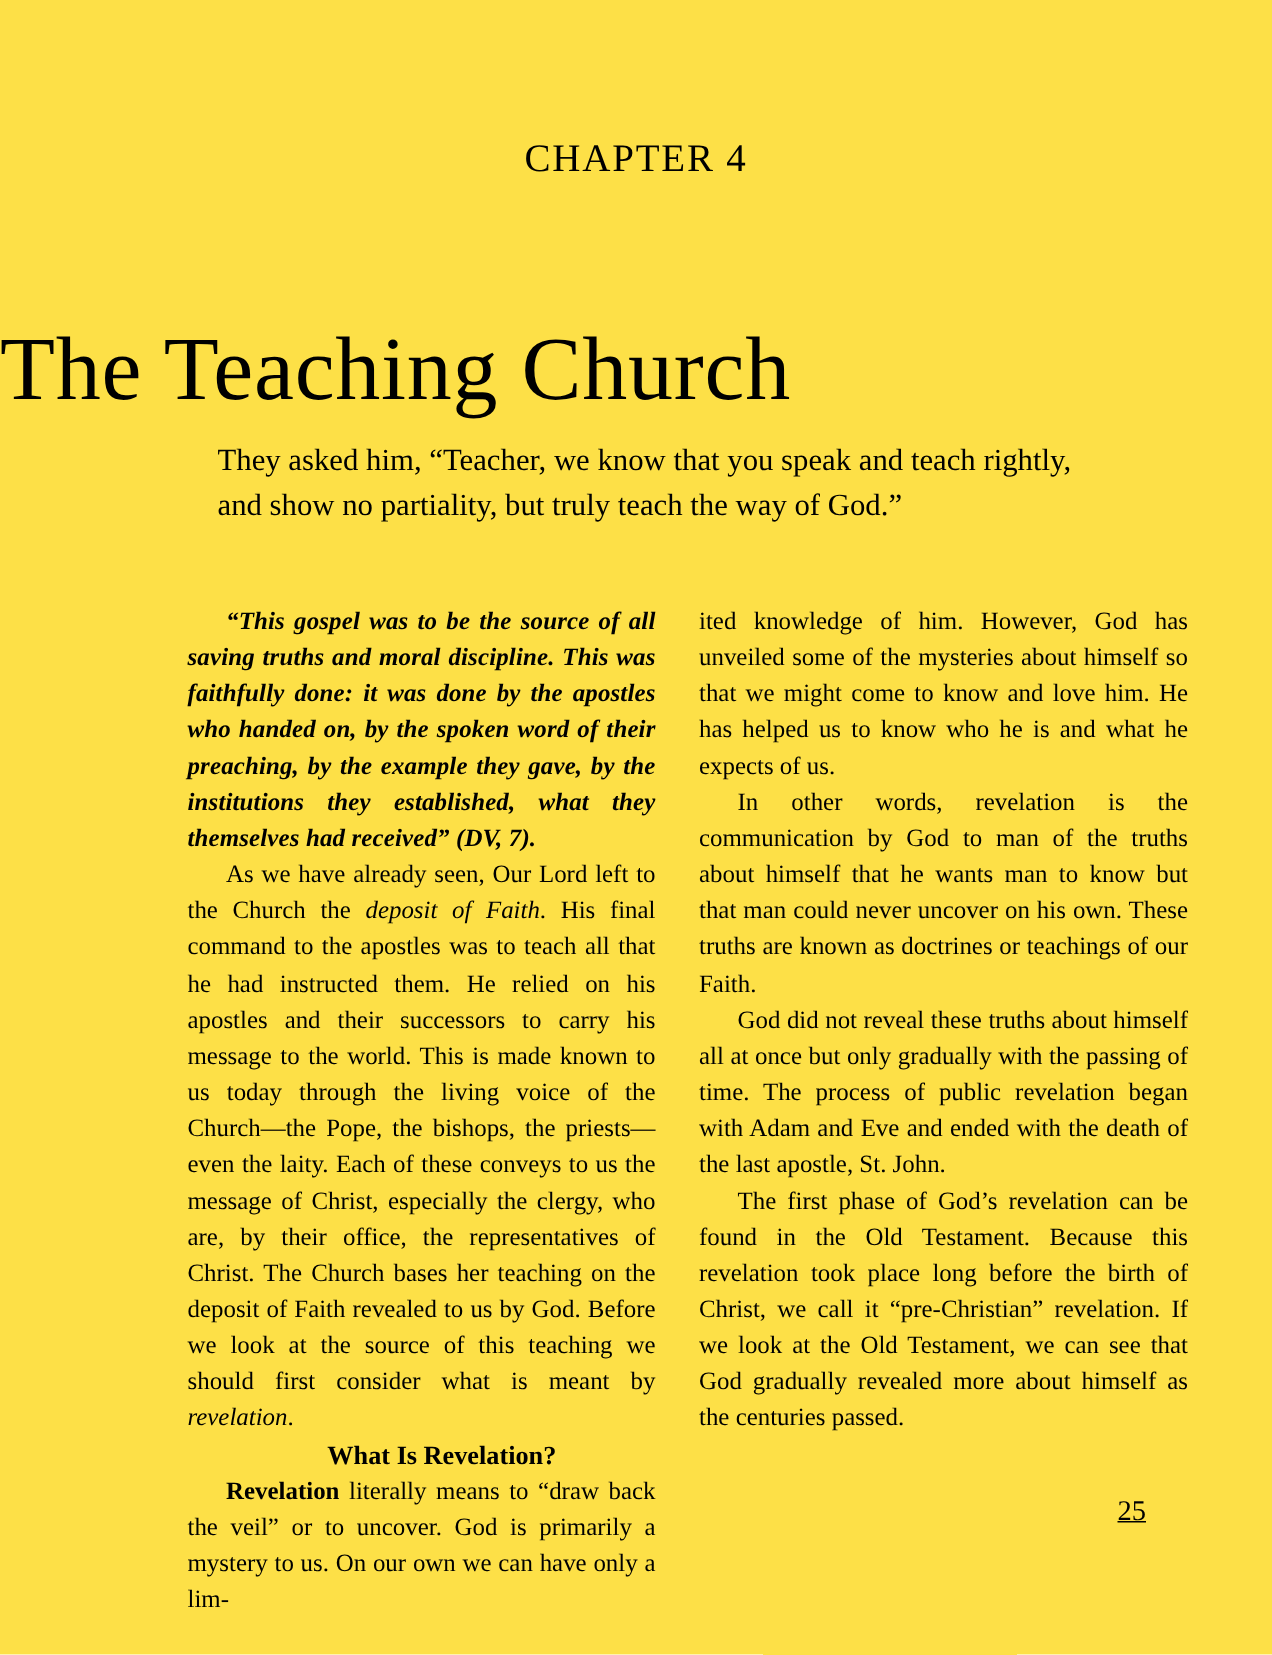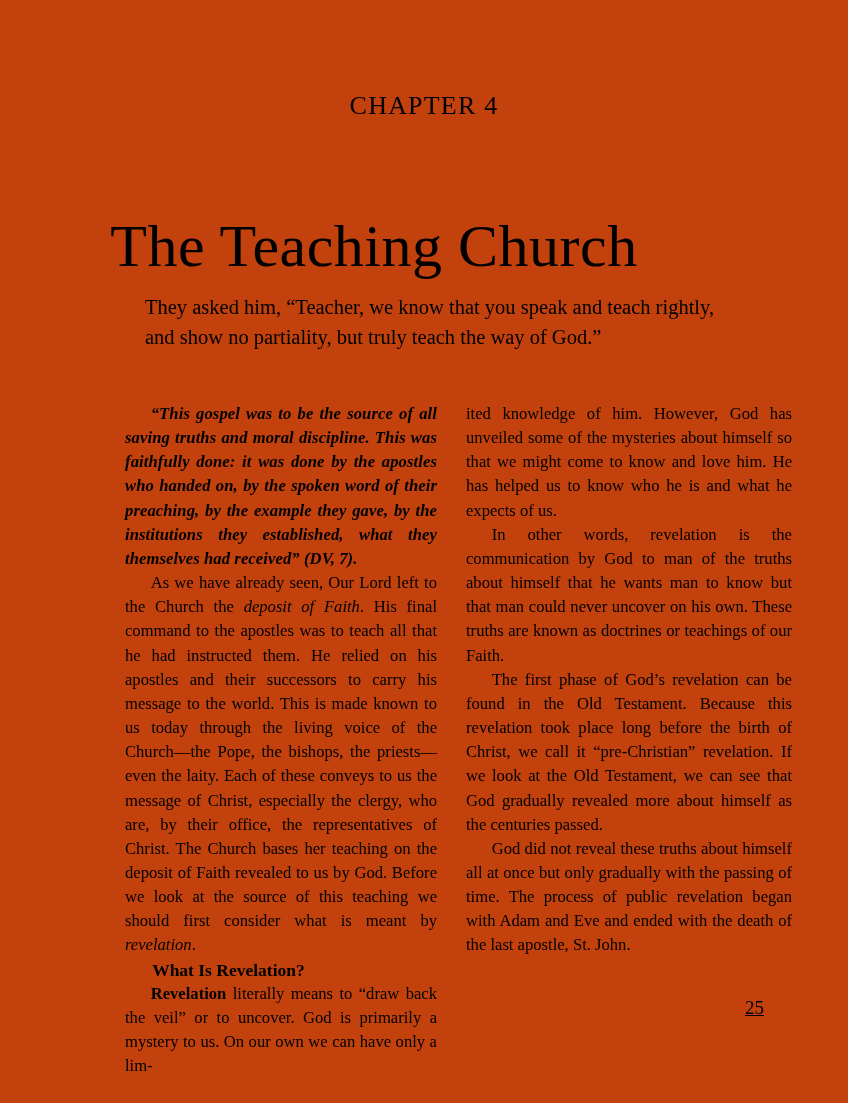--- a/index.html
+++ b/index.html
@@ -9,21 +9,21 @@
     background: #ffffff;
   }
   body {
     font-family: "Liberation Serif", "DejaVu Serif", serif;
     color: #000000;
   }
   .page {
     position: relative;
     width: 848px;
     height: 1103px;
-    background: #c2410c;
+    background: #fde047;
     overflow: hidden;
     box-sizing: border-box;
   }
 
   
   .chapter-label {
     position: absolute;
     left: 0;
     top: 92px;
     width: 848px;
@@ -31,21 +31,21 @@
     font-size: 26px;
     letter-spacing: 1.2px;
     font-weight: normal;
     line-height: 1.1;
   }
   .chapter-title {
     position: absolute;
     left: 0;
     top: 172px;
     width: 748px;
-    text-align: center;
+    text-align: left;
     font-size: 60px;
     font-weight: normal;
     line-height: 1.15;
     letter-spacing: 0.5px;
   }
 
   
   .epigraph {
     position: absolute;
     left: 145px;
@@ -89,21 +89,21 @@
   .blockquote-italic {
     font-style: italic;
     font-weight: 600;
     margin: 0 0 0 0;
     text-indent: 1.55em;
     text-align: justify;
     letter-spacing: 0.1px;
   }
 
   .subhead {
-    text-align: left;
+    text-align: center;
     font-weight: bold;
     font-size: 17.5px;
     margin: 20px 0 6px 0;
     text-indent: 0;
     line-height: 24px;
   }
 
   .runin-bold { font-weight: bold; }
   em, .ital { font-style: italic; }
 
@@ -142,22 +142,22 @@
     <p><span class="runin-bold">Revelation</span><span> literally means to “draw back the veil” or to uncover. God is primarily a mystery to us. On our own we can have only a lim-</span></p>
 
   </div>
 
   <div class="col col-right">
 
     <p class="no-indent">ited knowledge of him. However, God has unveiled some of the mysteries about himself so that we might come to know and love him. He has helped us to know who he is and what he expects of us.</p>
 
     <p>In other words, revelation is the communication by God to man of the truths about himself that he wants man to know but that man could never uncover on his own. These truths are known as doctrines or teachings of our Faith.</p>
 
+    <p>God did not reveal these truths about himself all at once but only gradually with the passing of time. The process of public revelation began with Adam and Eve and ended with the death of the last apostle, St. John.</p>
+
     <p>The first phase of God’s revelation can be found in the Old Testament. Because this revelation took place long before the birth of Christ, we call it “pre-Christian” revelation. If we look at the Old Testament, we can see that God gradually revealed more about himself as the centuries passed.</p>
-
-    <p>God did not reveal these truths about himself all at once but only gradually with the passing of time. The process of public revelation began with Adam and Eve and ended with the death of the last apostle, St. John.</p>
 
 
   </div>
 
   <div class="folio">25</div>
 
 </div>
 
 </body></html>

